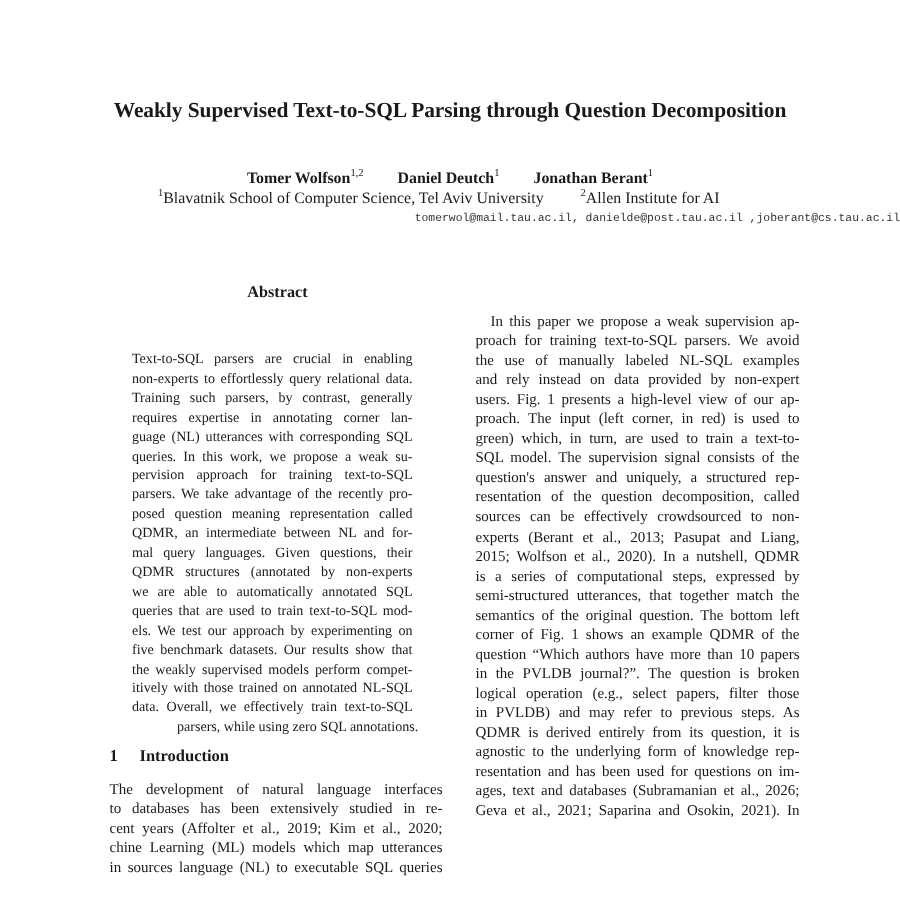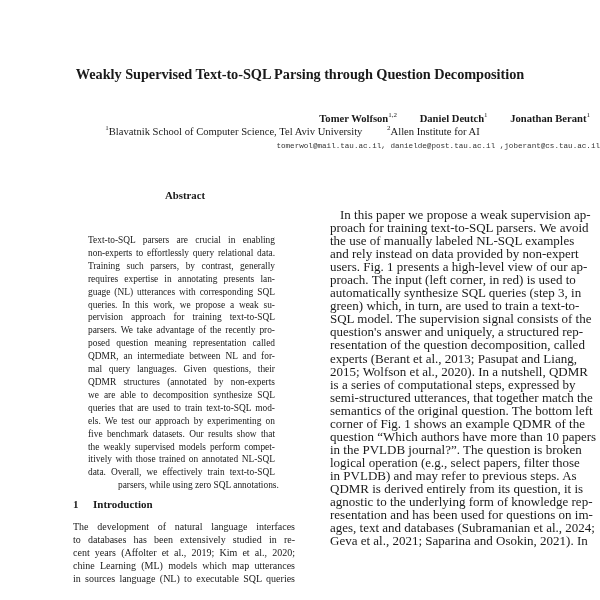--- a/index.html
+++ b/index.html
@@ -1,32 +1,32 @@
 <!DOCTYPE html>
 <html><head>
 <meta charset="utf-8">
 <style>
   html, body { margin: 0; padding: 0; background: #ffffff; }
   body { width: 600px; height: 600px; overflow: hidden; position: relative; font-family: "Liberation Serif", "DejaVu Serif", serif; color: #1a1a1a; }
   .title { position: absolute; top: 66px; left: 0; width: 600px; text-align: center; font-weight: bold; font-size: 14.3px; letter-spacing: -0.05px; }
-  .authors { position: absolute; top: 111px; left: 0; width: 600px; text-align: right; font-weight: bold; font-size: 10.6px; }
+  .authors { position: absolute; top: 111px; left: 0; width: 600px; text-align: center; font-weight: bold; font-size: 10.6px; }
   .authors .author { margin: 0 10px; }
   .authors sup { font-weight: normal; font-size: 7px; }
   .affil { position: absolute; top: 124px; left: 0; width: 585px; text-align: center; font-size: 10.6px; }
   .affil sup { font-size: 7px; }
   .affil .a2 { margin-left: 22px; }
   .emails { position: absolute; top: 142px; left: 0; width: 600px; text-align: right; font-family: "Liberation Mono", "DejaVu Sans Mono", monospace; font-size: 7.6px; color: #333; }
   .abstract-head { position: absolute; top: 189px; left: 60px; width: 250px; text-align: center; font-weight: bold; font-size: 10.8px; }
   .abs-body { position: absolute; left: 88px; top: 234px; width: 187px; font-size: 9.4px; line-height: 12.9px; text-align: justify; }
   .line { display: block; white-space: nowrap; text-align-last: justify; text-align: justify; }
   .line.last { text-align-last: left; padding-left: 30px; }
   .sec-head { position: absolute; left: 73px; top: 498px; font-weight: bold; font-size: 11px; }
   .sec-head .num { display: inline-block; width: 20px; }
   .intro-body { position: absolute; left: 73px; top: 520px; width: 222px; font-size: 10px; line-height: 13.1px; }
-  .right-body { position: absolute; left: 330px; top: 208px; width: 216px; font-size: 13px; line-height: 13.05px; }
+  .right-body { position: absolute; left: 317px; top: 208px; width: 216px; font-size: 10px; line-height: 13.05px; }
   .indent { padding-left: 10px; }
 </style>
 </head>
 <body>
 
 <div class="title">Weakly Supervised Text-to-SQL Parsing through Question Decomposition</div>
 
 <div class="authors">
   <span class="author"><span>Tomer Wolfson</span><sup>1,2</sup></span>
   <span class="author"><span>Daniel Deutch</span><sup>1</sup></span>
@@ -39,30 +39,30 @@
 </div>
 
 <div class="emails">tomerwol@mail.tau.ac.il, danielde@post.tau.ac.il ,joberant@cs.tau.ac.il</div>
 
 <div class="abstract-head">Abstract</div>
 
 <div class="abs-body" id="abs-body">
     <span class="line">Text-to-SQL parsers are crucial in enabling</span>
     <span class="line">non-experts to effortlessly query relational data.</span>
     <span class="line">Training such parsers, by contrast, generally</span>
-    <span class="line">requires expertise in annotating presents lan-</span>
+    <span class="line">requires expertise in annotating corner lan-</span>
     <span class="line">guage (NL) utterances with corresponding SQL</span>
     <span class="line">queries. In this work, we propose a weak su-</span>
     <span class="line">pervision approach for training text-to-SQL</span>
     <span class="line">parsers. We take advantage of the recently pro-</span>
     <span class="line">posed question meaning representation called</span>
     <span class="line">QDMR, an intermediate between NL and for-</span>
     <span class="line">mal query languages. Given questions, their</span>
     <span class="line">QDMR structures (annotated by non-experts</span>
-    <span class="line">we are able to decomposition synthesize SQL</span>
+    <span class="line">we are able to automatically annotated SQL</span>
     <span class="line">queries that are used to train text-to-SQL mod-</span>
     <span class="line">els. We test our approach by experimenting on</span>
     <span class="line">five benchmark datasets. Our results show that</span>
     <span class="line">the weakly supervised models perform compet-</span>
     <span class="line">itively with those trained on annotated NL-SQL</span>
     <span class="line">data. Overall, we effectively train text-to-SQL</span>
     <span class="line last">parsers, while using zero SQL annotations.</span>
   </div>
 
 <div class="sec-head"><span class="num">1</span><span>Introduction</span></div>
@@ -75,33 +75,33 @@
     <span class="line">in sources language (NL) to executable SQL queries</span>
   </div>
 
 <div class="right-body" id="right-body">
     <span class="line indent">In this paper we propose a weak supervision ap-</span>
     <span class="line">proach for training text-to-SQL parsers. We avoid</span>
     <span class="line">the use of manually labeled NL-SQL examples</span>
     <span class="line">and rely instead on data provided by non-expert</span>
     <span class="line">users. Fig. 1 presents a high-level view of our ap-</span>
     <span class="line">proach. The input (left corner, in red) is used to</span>
-    <span class="line">automatically synthesize SQL queries (step 3, in</span>
     <span class="line">green) which, in turn, are used to train a text-to-</span>
     <span class="line">SQL model. The supervision signal consists of the</span>
     <span class="line">question's answer and uniquely, a structured rep-</span>
     <span class="line">resentation of the question decomposition, called</span>
+    <span class="line">sources can be effectively crowdsourced to non-</span>
     <span class="line">experts (Berant et al., 2013; Pasupat and Liang,</span>
     <span class="line">2015; Wolfson et al., 2020). In a nutshell, QDMR</span>
     <span class="line">is a series of computational steps, expressed by</span>
     <span class="line">semi-structured utterances, that together match the</span>
     <span class="line">semantics of the original question. The bottom left</span>
     <span class="line">corner of Fig. 1 shows an example QDMR of the</span>
     <span class="line">question “Which authors have more than 10 papers</span>
     <span class="line">in the PVLDB journal?”. The question is broken</span>
     <span class="line">logical operation (e.g., select papers, filter those</span>
     <span class="line">in PVLDB) and may refer to previous steps. As</span>
     <span class="line">QDMR is derived entirely from its question, it is</span>
     <span class="line">agnostic to the underlying form of knowledge rep-</span>
     <span class="line">resentation and has been used for questions on im-</span>
-    <span class="line">ages, text and databases (Subramanian et al., 2024;</span>
+    <span class="line">ages, text and databases (Subramanian et al., 2026;</span>
     <span class="line">Geva et al., 2021; Saparina and Osokin, 2021). In</span>
   </div>
 
 </body></html>

